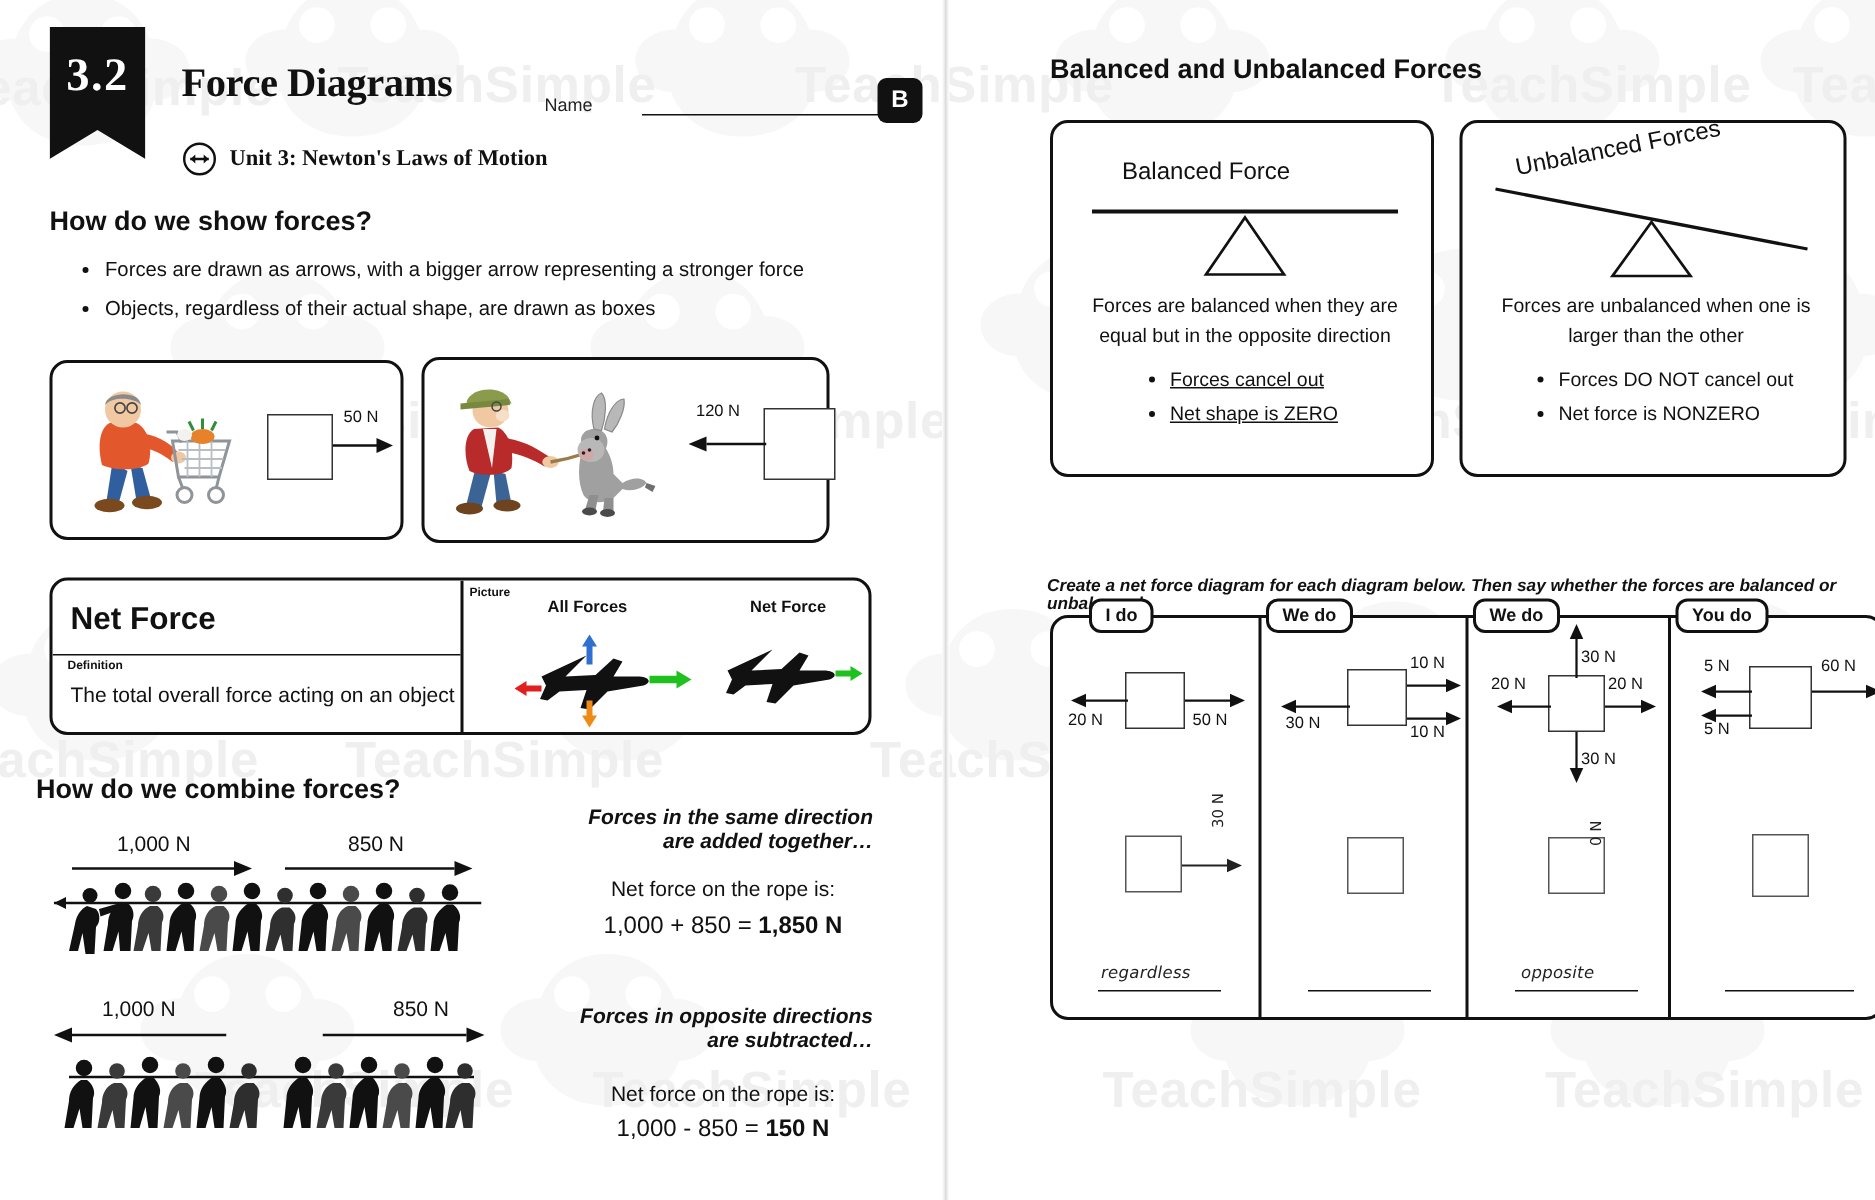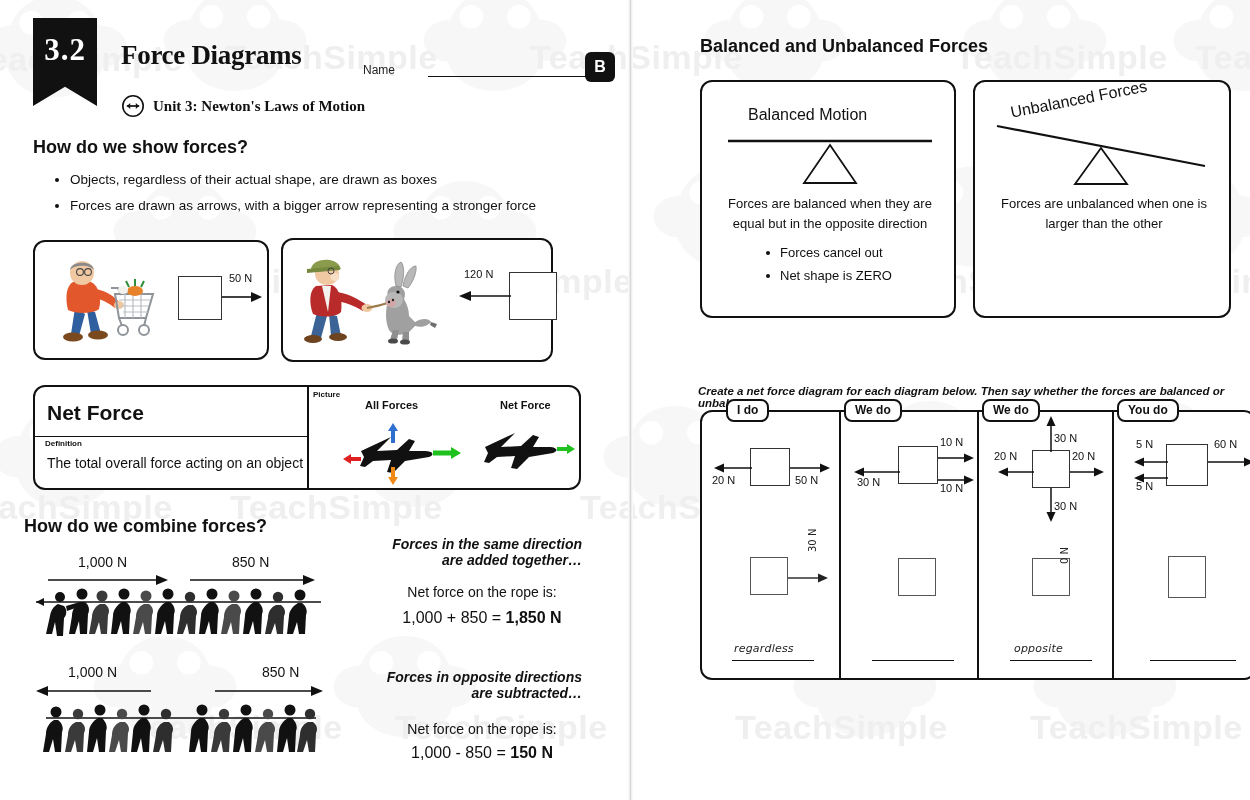--- a/index.html
+++ b/index.html
@@ -301,22 +301,22 @@
       </span>
       <span id="unit-label">Unit 3: Newton's Laws of Motion</span>
     </div>
     <div id="name-label">Name</div>
     <div id="name-line"></div>
     <div id="version-badge">B</div>
   </div>
 
   <div class="section-heading" id="h-show-forces">How do we show forces?</div>
   <ul class="bullet-list" id="show-forces-bullets">
+    <li>Forces are drawn as arrows, with a bigger arrow representing a stronger force</li>
     <li>Objects, regardless of their actual shape, are drawn as boxes</li>
-    <li>Forces are drawn as arrows, with a bigger arrow representing a stronger force</li>
   </ul>
 
   <div class="rbox" id="example-box-1">
 
     <div class="clipart" style="left:14px; top:14px;">
       <svg width="110" height="92" viewBox="0 0 110 92">
 
         <path d="M26 52 L22 78 L30 80 L36 58 Z" fill="#2f5f9e"></path>
         <path d="M38 54 L42 78 L52 78 L46 56 Z" fill="#2f5f9e"></path>
         <ellipse cx="24" cy="81" rx="10" ry="4.5" fill="#7a4a1e"></ellipse>
@@ -600,43 +600,47 @@
   <div class="combine-text combine-eq" style="left:382px; top:744px; width:200px;">
     <span>1,000 - 850  =</span>
     <b>150 N</b>
   </div>
 </div>
 
 <div class="page" id="right-page">
   <div class="section-heading" id="h-balanced" style="left:40px; top:36px;">Balanced and Unbalanced Forces</div>
 
   <div class="rbox" style="left:40px; top:80px; width:256px; height:238px;">
-    <div class="bu-title" style="left:46px; top:24px;">Balanced  Motion</div>
+    <div class="bu-title" style="left:46px; top:24px;">Balanced  Force</div>
     <div style="position:absolute; left:22px; top:53px;">
       <svg width="212" height="52" viewBox="0 0 212 52">
         <path d="M4 6 h204" stroke="#111" stroke-width="2.6"></path>
         <path d="M106 10 L132 48 L80 48 Z" fill="none" stroke="#111" stroke-width="1.8"></path>
       </svg>
     </div>
     <div class="bu-body" style="left:14px; top:112px; width:228px;">Forces are balanced when they are equal but in the opposite direction</div>
-    <ul class="bu-bullets" style="left:62px; top:163px;">
+    <ul class="bu-bullets" style="left:62px; top:163px;text-decoration:underline;">
       <li>Forces cancel out</li>
       <li>Net shape is ZERO</li>
     </ul>
   </div>
 
   <div class="rbox" style="left:313px; top:80px; width:258px; height:238px;">
     <div class="bu-title" style="left:34px; top:22px; transform:rotate(-11deg); transform-origin:left top;">Unbalanced  Forces</div>
     <div style="position:absolute; left:16px; top:28px;">
       <svg width="220" height="78" viewBox="0 0 220 78">
         <path d="M6 16 L214 56" stroke="#111" stroke-width="2.2"></path>
         <path d="M110 38 L136 74 L84 74 Z" fill="none" stroke="#111" stroke-width="1.8"></path>
       </svg>
     </div>
     <div class="bu-body" style="left:12px; top:112px; width:234px;">Forces are unbalanced when one is larger than the other</div>
+    <ul class="bu-bullets" style="left:48px; top:163px;">
+      <li>Forces DO NOT cancel out</li>
+      <li>Net force is NONZERO</li>
+    </ul>
   </div>
 
   <div id="practice-instructions" style="left:38px; top:385px; width:560px;">Create a net force diagram for each diagram below. Then say whether the forces are balanced or unbalanced.</div>
 
   <div class="rbox" id="practice-box" style="left:40px; top:410px; width:556px; height:270px;">
     <div class="practice-col-divider" style="left:137px;"></div>
     <div class="practice-col-divider" style="left:275px;"></div>
     <div class="practice-col-divider" style="left:410px;"></div>
 
     <div class="practice-tab" style="left:4px; top:-13px;margin-left:20px;">I do</div>

